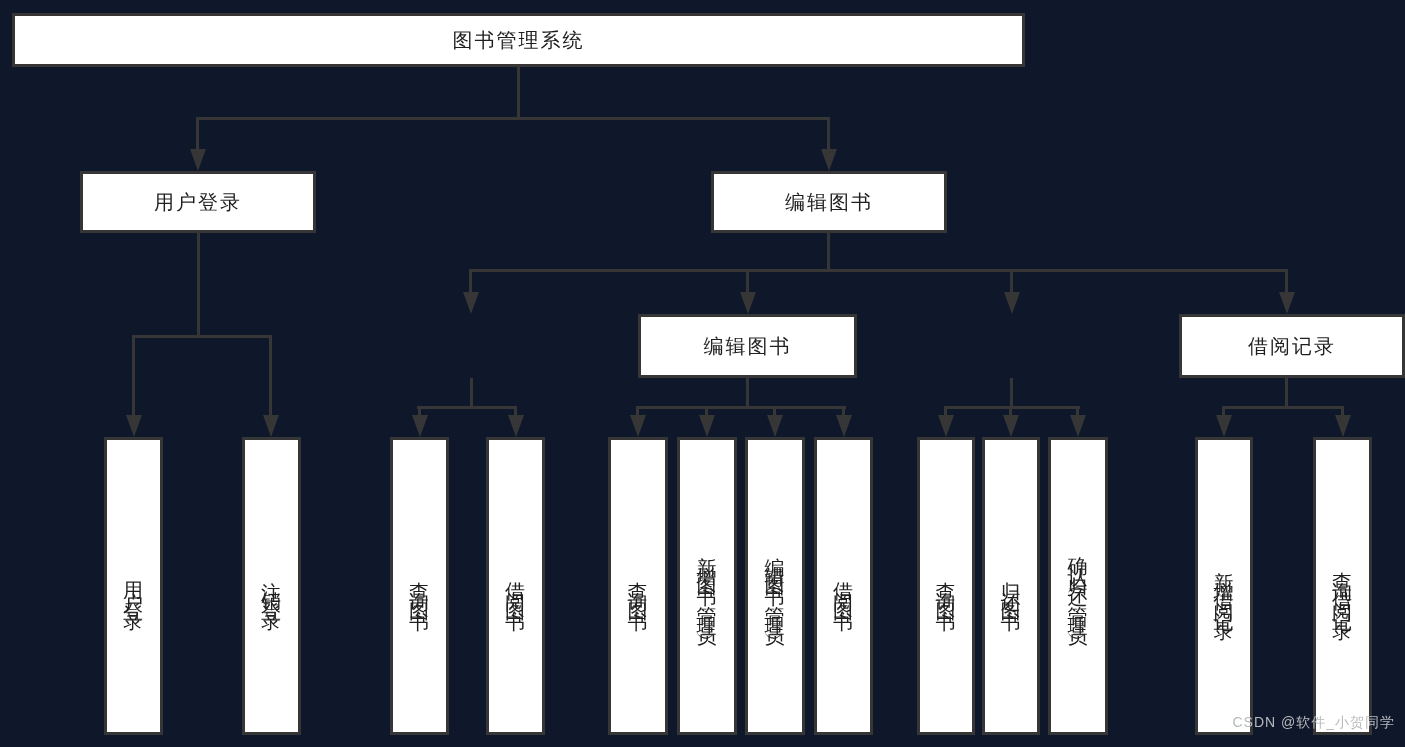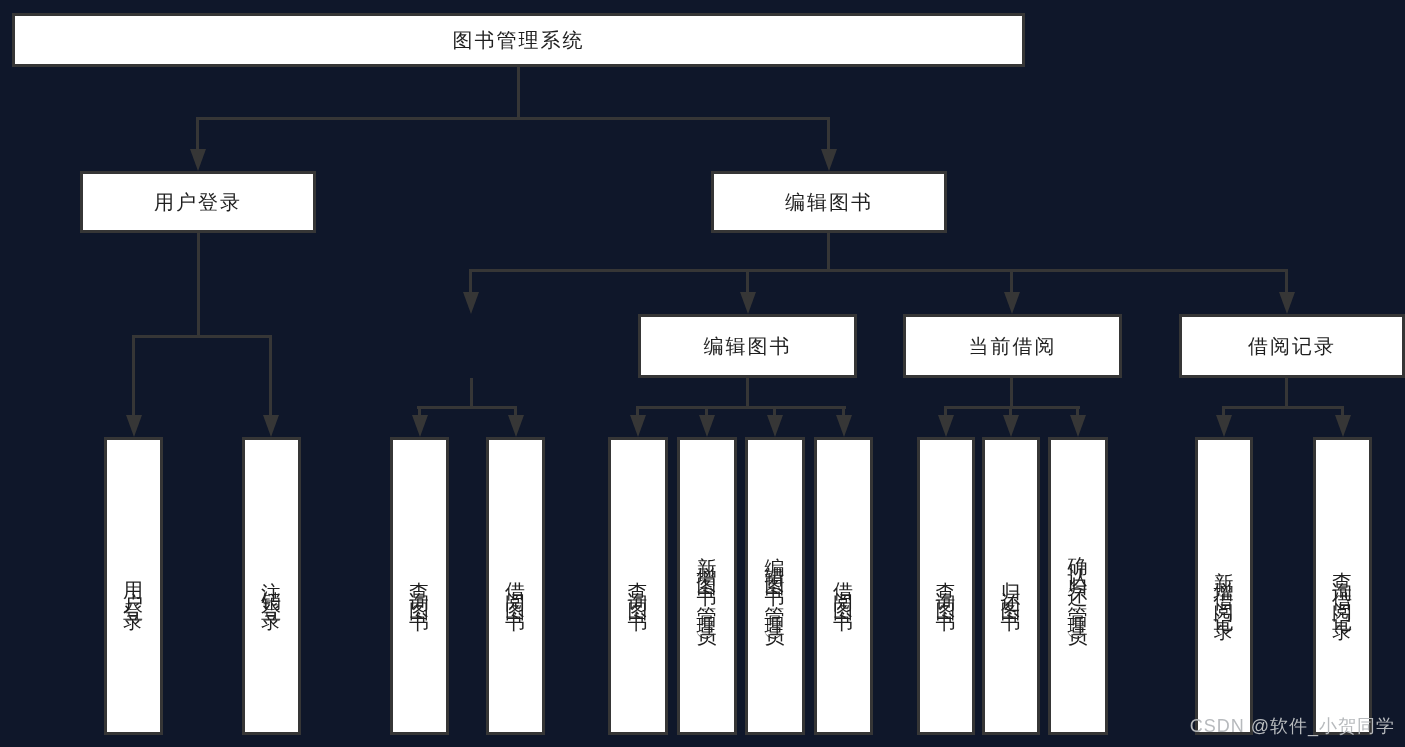--- a/index.html
+++ b/index.html
@@ -55,21 +55,21 @@
     width: 0;
     height: 0;
     border-left: 8px solid transparent;
     border-right: 8px solid transparent;
     border-top: 22px solid #363636;
   }
   #watermark {
     position: absolute;
     right: 10px;
     top: 714px;
-    font-size: 18px;
+    font-size: 14px;
     color: #b7babd;
     letter-spacing: 1px;
     white-space: nowrap;
   }
 </style>
 </head>
 <body>
 
 <div id="stage">
 
@@ -105,23 +105,20 @@
   <div class="vline" style="left:746px; top:269px; width:3px; height:25px;"></div>
   <div class="arrow" style="left:740px; top:292px;"></div>
   <div class="vline" style="left:1010px; top:269px; width:3px; height:25px;"></div>
   <div class="arrow" style="left:1004px; top:292px;"></div>
   <div class="vline" style="left:1285px; top:269px; width:3px; height:25px;"></div>
   <div class="arrow" style="left:1279px; top:292px;"></div>
 
   <div class="node" style="left:638px; top:314px; width:219px; height:64px;">
     <span class="lbl">编辑图书</span>
   </div>
-  <div class="node" style="left:903px; top:314px; width:219px; height:64px;">
-    <span class="lbl">当前借阅</span>
-  </div>
   <div class="node" style="left:1179px; top:314px; width:226px; height:64px;">
     <span class="lbl">借阅记录</span>
   </div>
 
   <div class="vline" style="left:470px; top:378px; width:3px; height:31px;"></div>
   <div class="hline" style="left:417px; top:406px; width:100px; height:3px;"></div>
   <div class="vline" style="left:418px; top:406px; width:3px; height:12px;"></div>
   <div class="arrow" style="left:412px; top:415px;"></div>
   <div class="vline" style="left:514px; top:406px; width:3px; height:12px;"></div>
   <div class="arrow" style="left:508px; top:415px;"></div>

